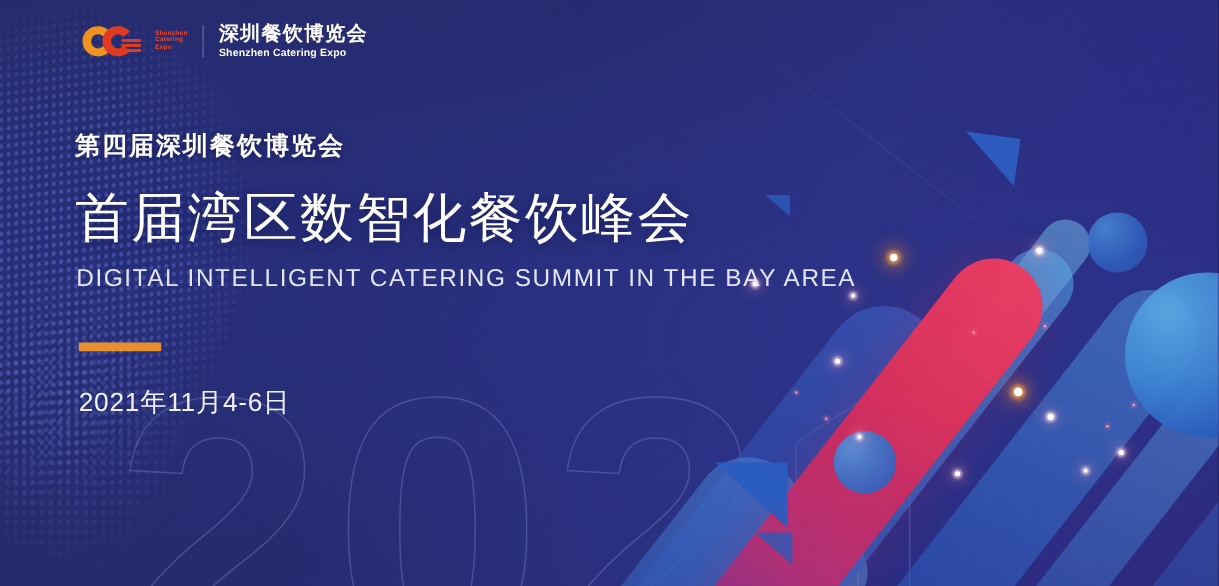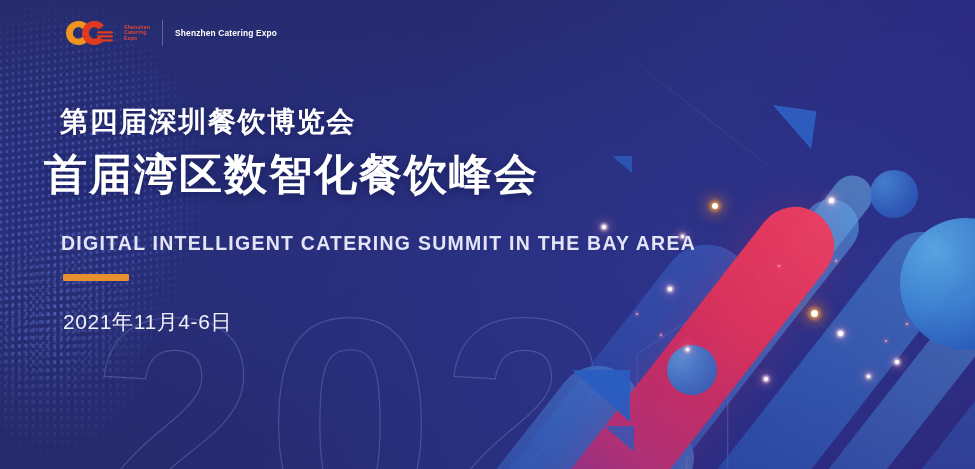--- a/index.html
+++ b/index.html
@@ -114,33 +114,32 @@
   .logo-row{position:absolute;left:63px;top:18px;display:flex;align-items:center;gap:9px;}
   .logo-mark{position:relative;width:52px;height:30px;flex:0 0 auto;}
   .logo-small-text{display:flex;flex-direction:column;justify-content:center;line-height:1.08;}
   .logo-small-text span{font-size:5.2px;font-weight:700;color:#e8472e;letter-spacing:.2px;white-space:nowrap;}
   .logo-divider{width:1px;height:26px;background:rgba(255,255,255,.28);margin:0 3px;}
   .logo-cn{font-size:16px;font-weight:700;color:#fff;letter-spacing:1px;line-height:1.1;white-space:nowrap;}
   .logo-en{font-size:8.4px;font-weight:700;color:#fff;letter-spacing:.15px;line-height:1.25;white-space:nowrap;}
 
   .headline1{
     position:absolute;left:60px;top:103px;
-    font-size:28px;font-weight:700;color:#ffffff;letter-spacing:1.6px;
+    font-size:20px;font-weight:700;color:#ffffff;letter-spacing:1.6px;
     white-space:nowrap;text-shadow:0 1px 6px rgba(10,14,60,.5);
   }
   .headline2{
-    position:absolute;left:44px;top:146px;
-    font-size:43px;font-weight:700;color:#ffffff;letter-spacing:2px;
+    position:absolute;left:60px;top:146px;
+    font-size:43px;font-weight:400;color:#ffffff;letter-spacing:2px;
     white-space:nowrap;text-shadow:0 2px 10px rgba(10,14,60,.55);
   }
   .subtitle{
     position:absolute;left:61px;top:212px;
-    font-size:19.5px;font-weight:700;color:#e3e5f6;letter-spacing:1.25px;
+    font-size:19.5px;font-weight:400;color:#e3e5f6;letter-spacing:1.25px;
     white-space:nowrap;
-    margin-top:20px;
   }
   .rule{
     position:absolute;left:63px;top:274px;width:66px;height:7px;
     background:#e8902e;border-radius:1px;
   }
   .meta-date{
     position:absolute;left:63px;top:308px;
     font-size:21px;font-weight:400;color:#f0f1fa;letter-spacing:.6px;white-space:nowrap;
   }
   .meta-venue{
@@ -213,20 +212,21 @@
         <rect x="34" y="21.2" width="16" height="2.3" rx="1.1" fill="#e03a20"></rect>
       </svg>
     </div>
     <div class="logo-small-text">
       <span>Shenzhen</span>
       <span>Catering</span>
       <span>Expo</span>
     </div>
     <div class="logo-divider"></div>
     <div>
+      <div class="logo-cn">深圳餐饮博览会</div>
       <div class="logo-en">Shenzhen Catering Expo</div>
     </div>
   </div>
 
   <div class="headline1">第四届深圳餐饮博览会</div>
   <div class="headline2">首届湾区数智化餐饮峰会</div>
   <div class="subtitle">DIGITAL INTELLIGENT CATERING SUMMIT IN THE BAY AREA</div>
 
   <div class="rule"></div>
 

